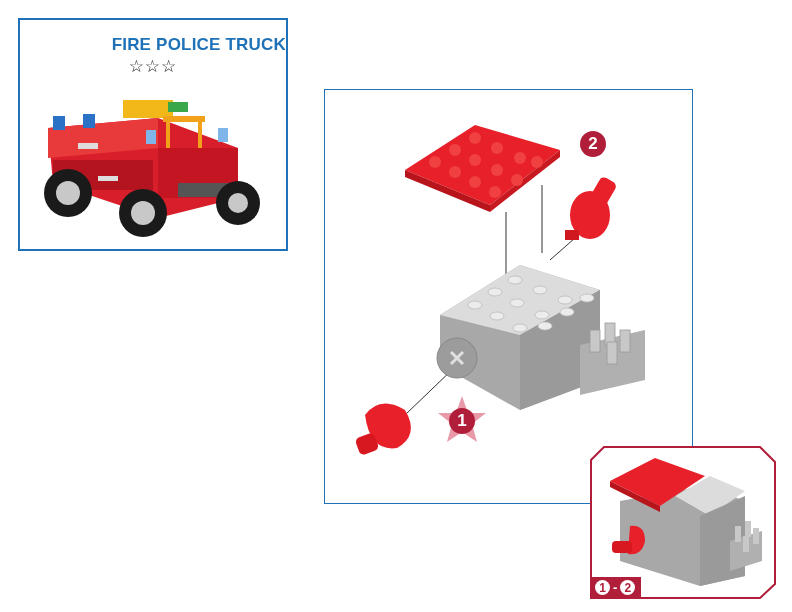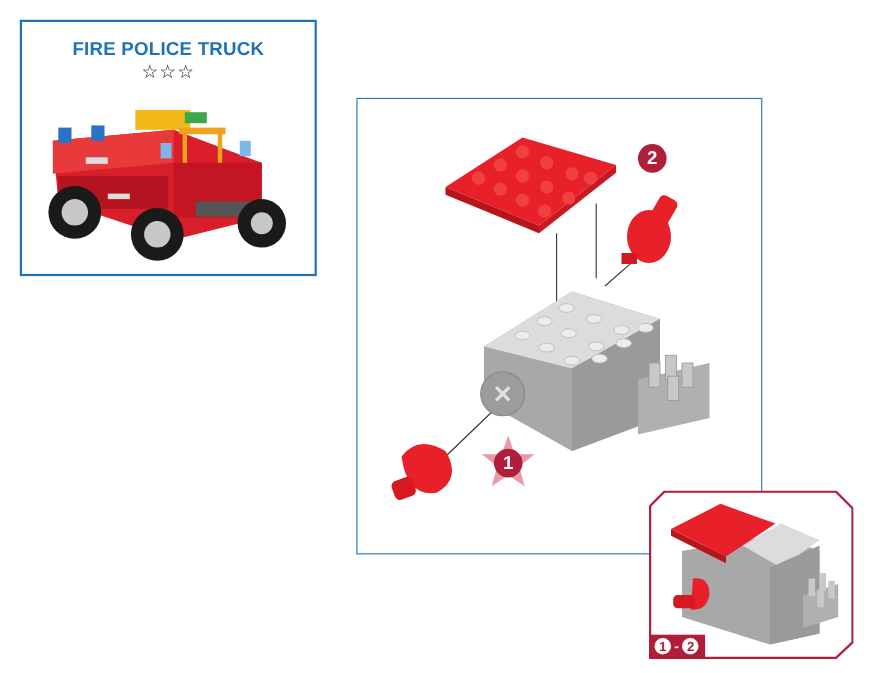--- a/index.html
+++ b/index.html
@@ -7,21 +7,21 @@
     width: 792px; height: 612px; position: relative; overflow: hidden;
     background: #ffffff;
     font-family: "Liberation Sans", "DejaVu Sans", sans-serif;
   }
   
   .product-card {
     position: absolute; left: 18px; top: 18px; width: 266px; height: 229px;
     border: 2px solid #1f72b8; background: #fff;
   }
   .product-title {
-    position: absolute; left: 0; right: 0; top: 15px; text-align: center;
+    position: absolute; left: 0; right: 0; top: 15px; text-align: right;
     font-weight: bold; font-size: 17px; color: #1f72b8; letter-spacing: 0.2px;
   }
   .rating {
     position: absolute; left: 0; right: 0; top: 36px; text-align: center;
     font-size: 17px; color: #222; letter-spacing: 1px;
   }
   .truck-svg { position: absolute; left: 18px; top: 68px; }
 
   
   .steps-panel {

